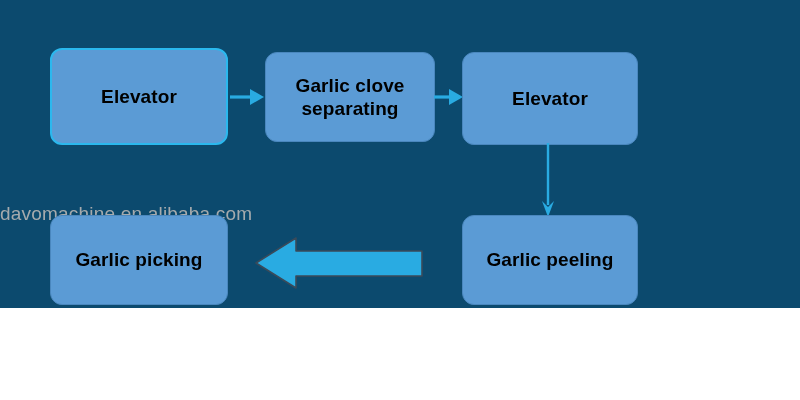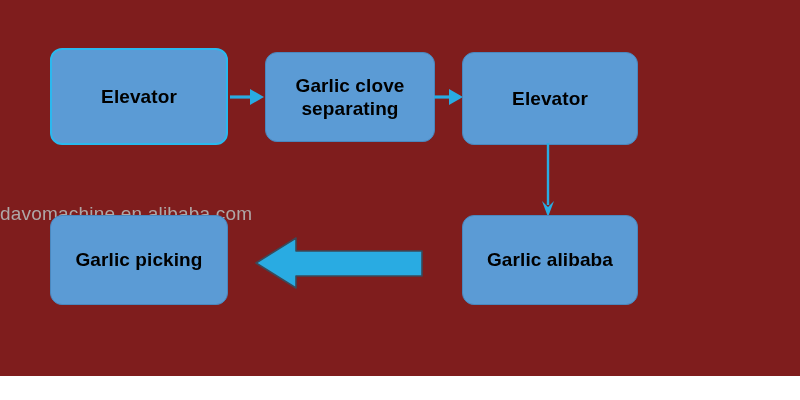--- a/index.html
+++ b/index.html
@@ -7,22 +7,22 @@
     margin: 0;
     padding: 0;
     background: #ffffff;
   }
   body {
     font-family: "Liberation Sans", sans-serif;
   }
   #canvas {
     position: relative;
     width: 800px;
-    height: 376px;
-    background: #7f1d1d;
+    height: 308px;
+    background: #0c4a6e;
     overflow: hidden;
   }
 
   
   .node {
     position: absolute;
     box-sizing: border-box;
     display: flex;
     align-items: center;
     justify-content: center;
@@ -134,21 +134,21 @@
   <div id="arrow-vertical">
     <svg width="30" height="76" viewBox="0 0 30 76" xmlns="http://www.w3.org/2000/svg">
       <line x1="15" y1="0" x2="15" y2="62" stroke="#29ABE2" stroke-width="2.4"></line>
       <polygon points="9,58 15,74 21,58 15,64" fill="#29ABE2"></polygon>
     </svg>
   </div>
 
   <div id="watermark">davomachine.en.alibaba.com</div>
 
   <div class="node border-steel" id="node-peeling">
-    <span class="node-label">Garlic alibaba</span>
+    <span class="node-label">Garlic peeling</span>
   </div>
 
   <div id="arrow-block">
     <svg width="172" height="62" viewBox="0 0 172 62" xmlns="http://www.w3.org/2000/svg">
       <polygon points="4,31 44,6 44,19 170,19 170,44 44,44 44,56" fill="#29ABE2" stroke="#3A4A5A" stroke-width="1.6" stroke-linejoin="round"></polygon>
     </svg>
   </div>
 
   <div class="node border-steel" id="node-picking">
     <span class="node-label">Garlic picking</span>

